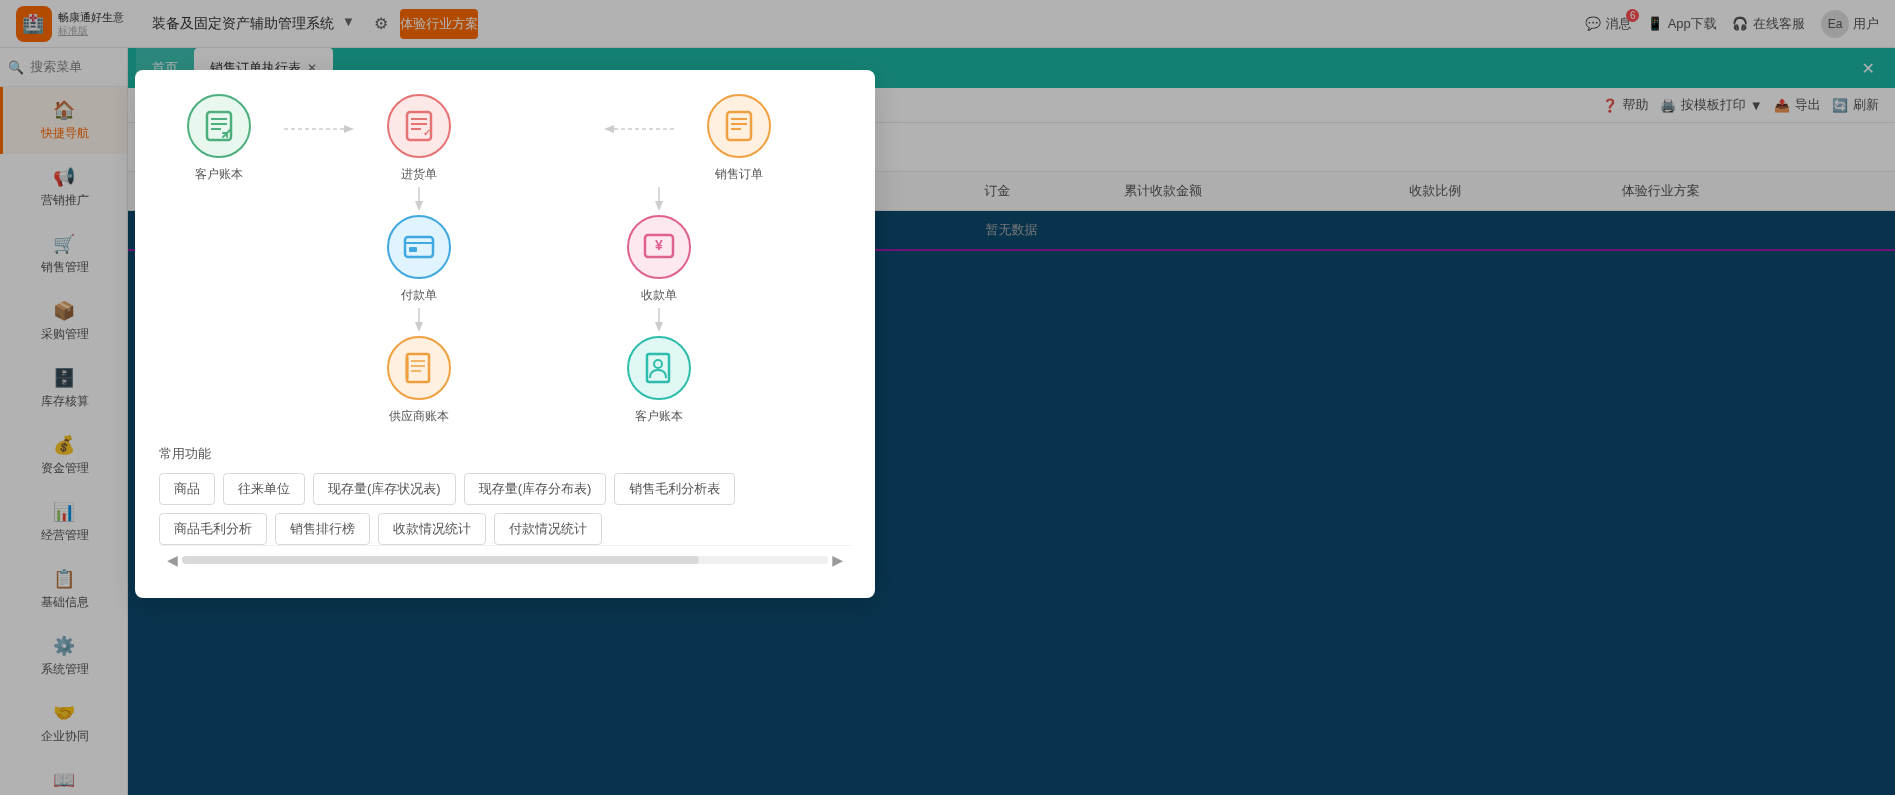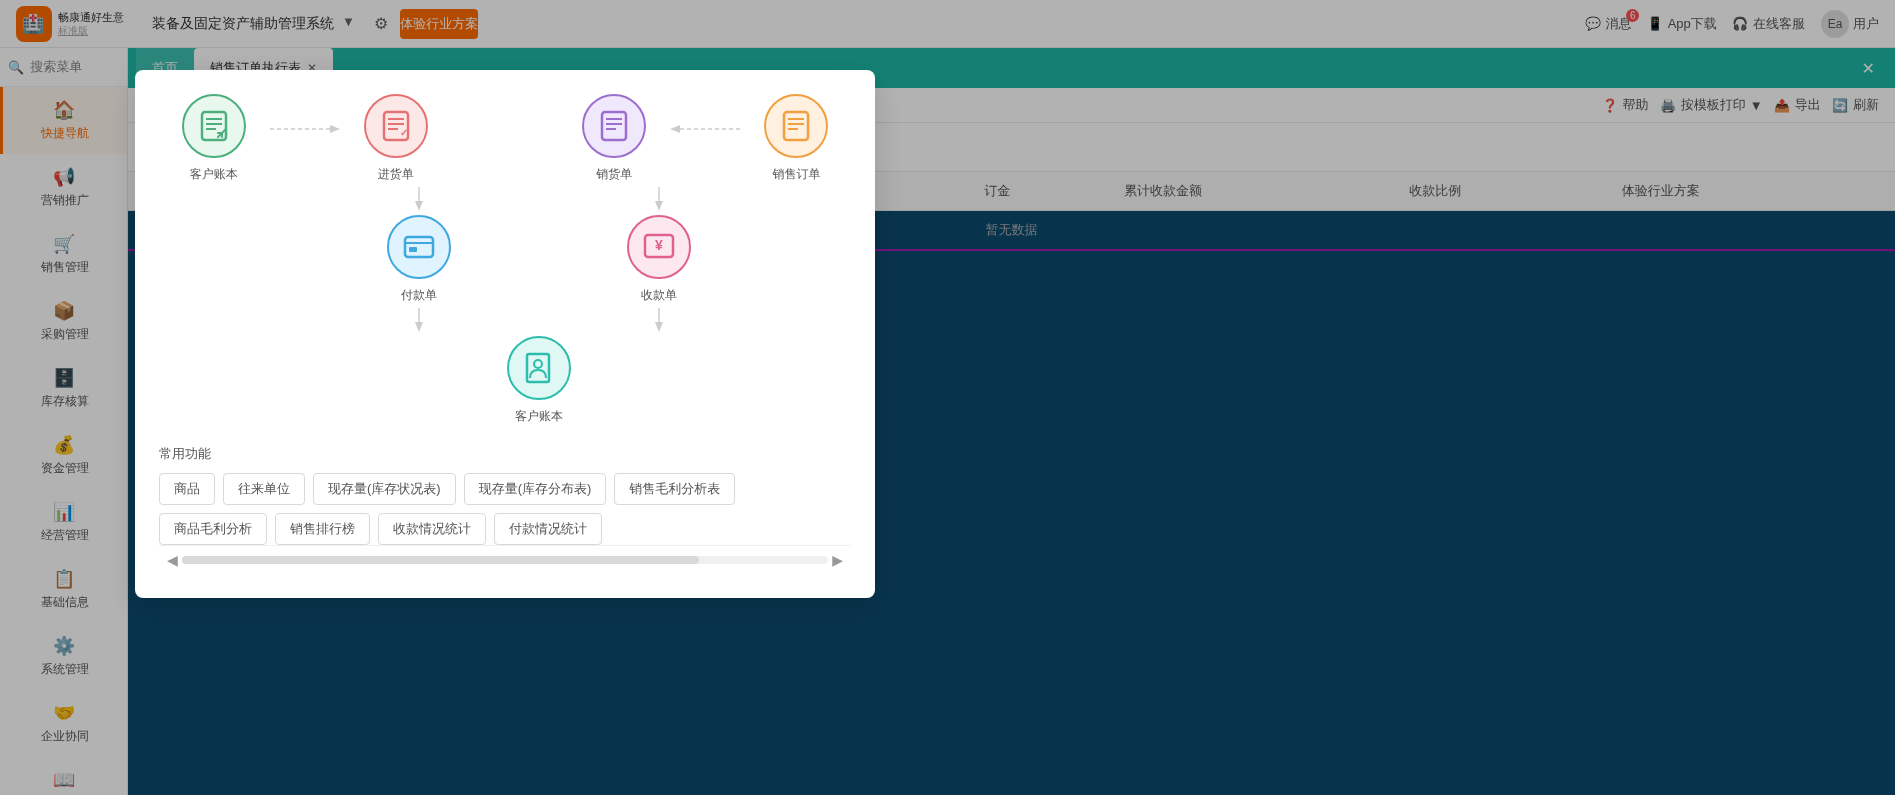--- a/index.html
+++ b/index.html
@@ -296,31 +296,20 @@
                 <line x1="10" y1="16" x2="26" y2="16" stroke="#e57373" stroke-width="2"></line>
                 <line x1="10" y1="21" x2="20" y2="21" stroke="#e57373" stroke-width="2"></line>
                 <text x="22" y="28" font-size="10" fill="#e57373" font-weight="bold">✓</text>
               </svg>
           </div>
           <span class="flow-label">进货单</span>
         </div>
 
         <div style="width: 120px;"></div>
 
-        <div class="flow-item">
-          <div class="flow-circle circle-purple" style="border: 2px solid #9c6fce;">
-            <svg width="36" height="36" viewBox="0 0 36 36">
-                <rect x="6" y="4" width="24" height="28" rx="3" fill="none" stroke="#9c6fce" stroke-width="2.5"></rect>
-                <line x1="10" y1="11" x2="26" y2="11" stroke="#9c6fce" stroke-width="2"></line>
-                <line x1="10" y1="16" x2="26" y2="16" stroke="#9c6fce" stroke-width="2"></line>
-                <line x1="10" y1="21" x2="20" y2="21" stroke="#9c6fce" stroke-width="2"></line>
-              </svg>
-          </div>
-          <span class="flow-label">销货单</span>
-        </div>
 
         <div style="display:flex;align-items:center;margin-top:-20px;width:80px;justify-content:center;">
           <svg width="70" height="16">
               <polygon points="10,4 0,8 10,12" fill="#ccc"></polygon>
               <line x1="10" y1="8" x2="70" y2="8" stroke="#ccc" stroke-width="1.5" stroke-dasharray="4,3"></line>
             </svg>
         </div>
 
         <div class="flow-item">
           <div class="flow-circle circle-orange" style="border: 2px solid #f0a040;">
@@ -399,20 +388,32 @@
               <line x1="8" y1="0" x2="8" y2="16" stroke="#ccc" stroke-width="1.5"></line>
               <polygon points="4,14 8,24 12,14" fill="#ccc"></polygon>
             </svg>
         </div>
       </div>
 
       <div class="flow-row">
         <div style="width:120px;"></div>
         <div style="width:80px;"></div>
 
+        <div class="flow-item">
+          <div class="flow-circle circle-orange" style="border: 2px solid #f0a040;">
+            <svg width="36" height="36" viewBox="0 0 36 36">
+                <rect x="6" y="4" width="22" height="28" rx="2" fill="none" stroke="#f0a040" stroke-width="2.5"></rect>
+                <rect x="4" y="6" width="4" height="24" rx="2" fill="#f0a040" opacity="0.5"></rect>
+                <line x1="10" y1="11" x2="24" y2="11" stroke="#f0a040" stroke-width="1.5"></line>
+                <line x1="10" y1="16" x2="24" y2="16" stroke="#f0a040" stroke-width="1.5"></line>
+                <line x1="10" y1="21" x2="20" y2="21" stroke="#f0a040" stroke-width="1.5"></line>
+              </svg>
+          </div>
+          <span class="flow-label">供应商账本</span>
+        </div>
         <div style="width:120px;"></div>
 
         <div class="flow-item">
           <div class="flow-circle circle-teal" style="border: 2px solid #2dbdac;">
             <svg width="36" height="36" viewBox="0 0 36 36">
                 <rect x="6" y="4" width="22" height="28" rx="2" fill="none" stroke="#2dbdac" stroke-width="2.5"></rect>
                 <circle cx="17" cy="14" r="4" fill="none" stroke="#2dbdac" stroke-width="2"></circle>
                 <path d="M9,28 Q9,20 17,20 Q25,20 25,28" fill="none" stroke="#2dbdac" stroke-width="2"></path>
               </svg>
           </div>

